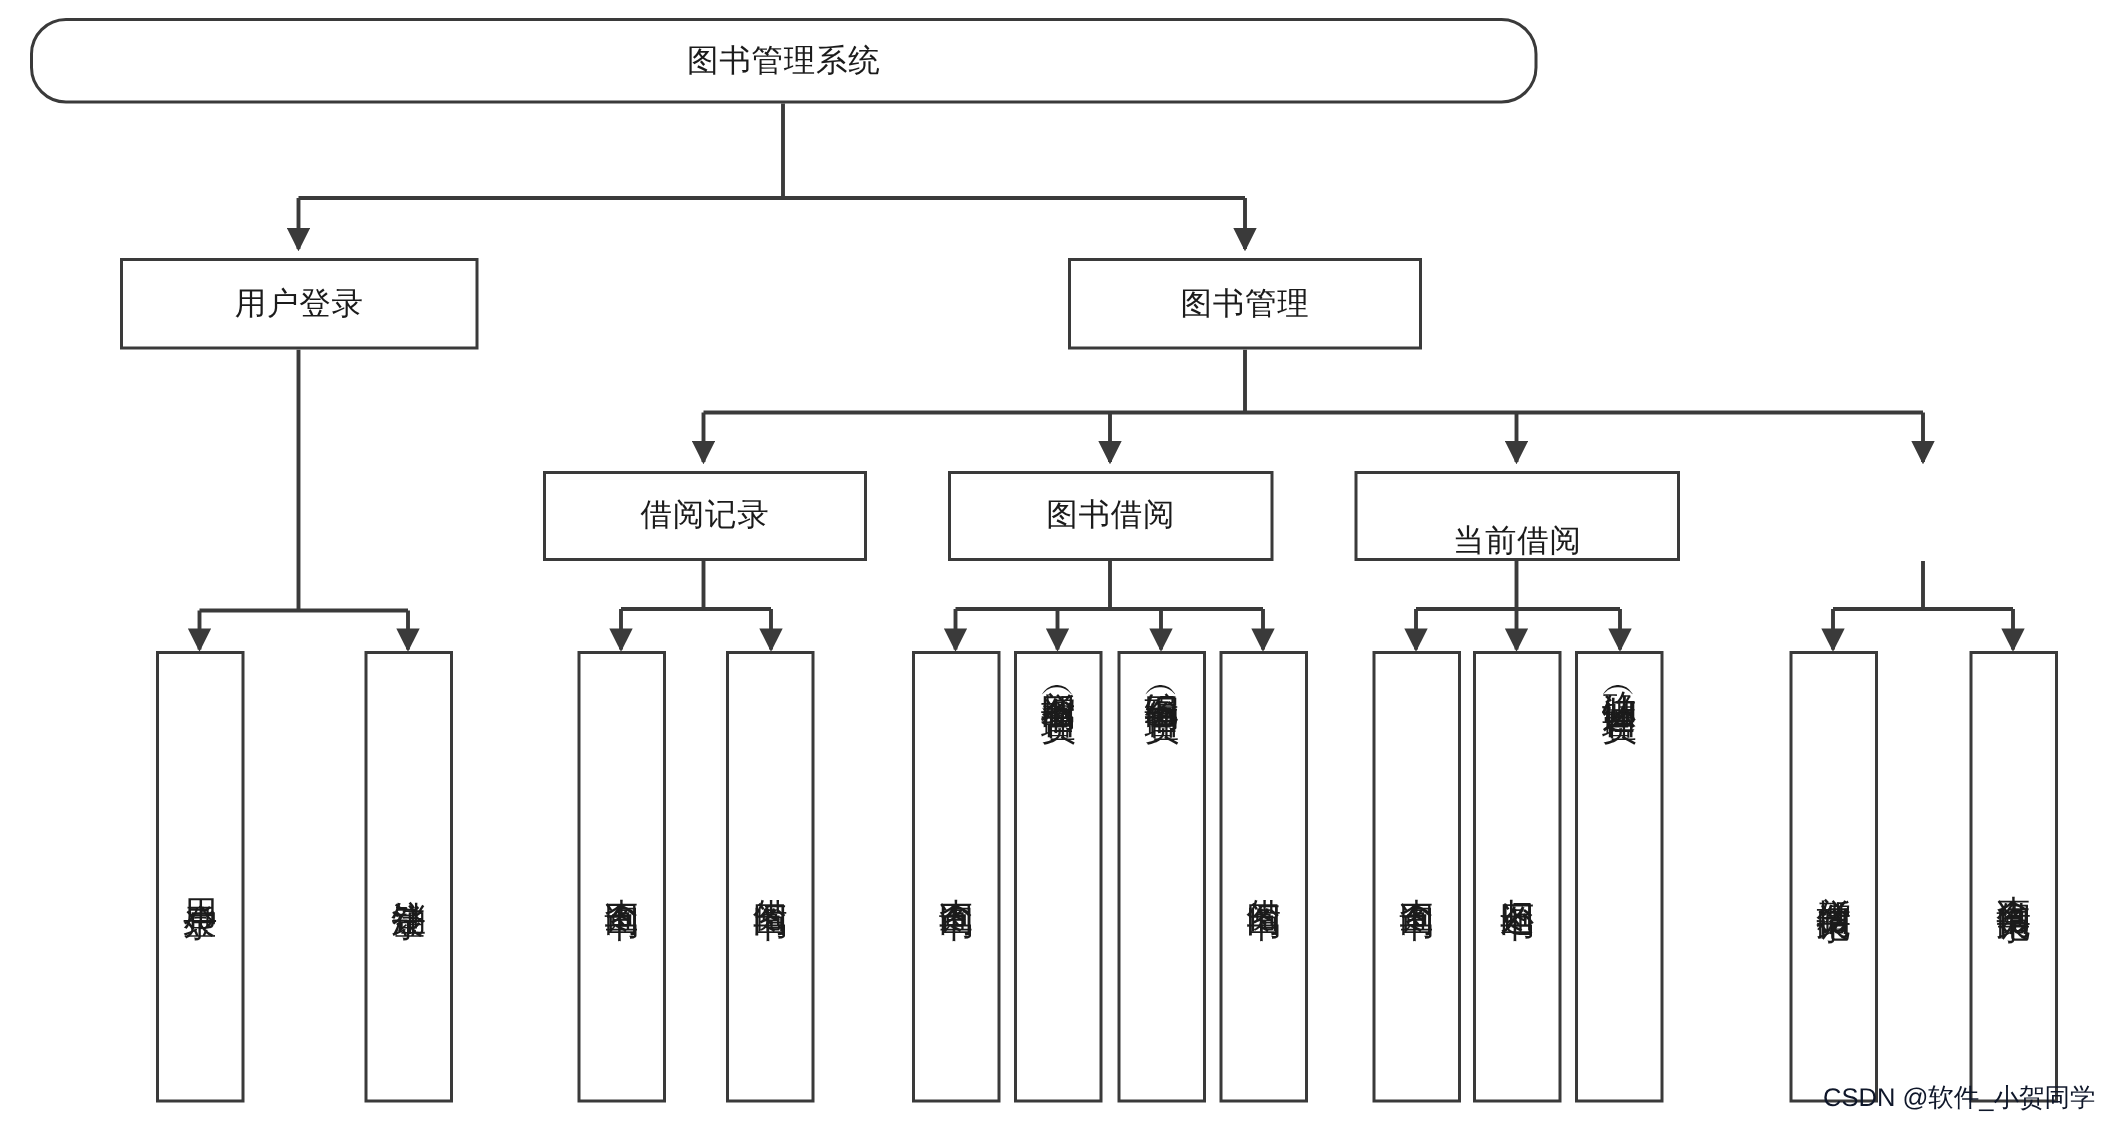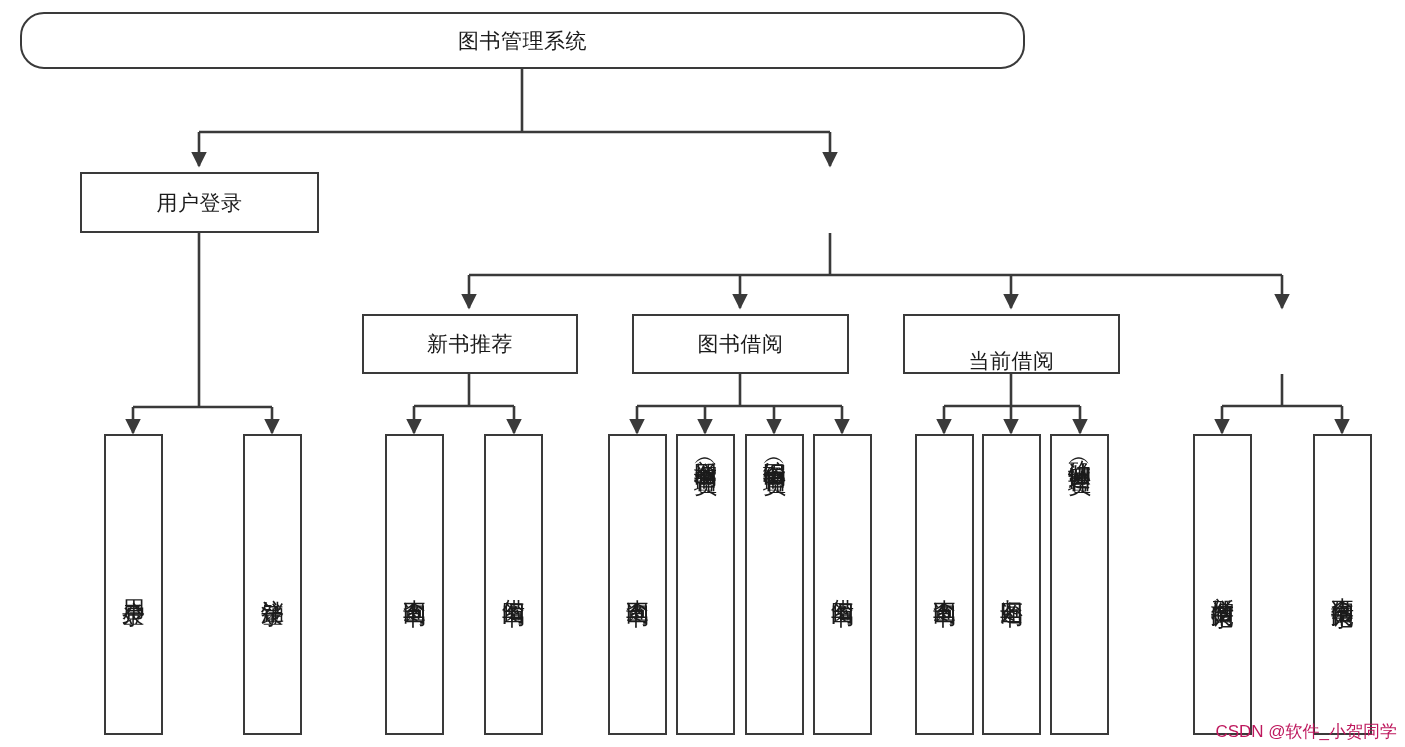--- a/index.html
+++ b/index.html
@@ -60,21 +60,21 @@
   }
   .node.vert.center {
     align-items: center;
     padding-top: 0;
   }
   .watermark {
     position: absolute;
     right: 8px;
     bottom: 4px;
     font-size: 17px;
-    color: #be185d;
+    color: #0f172a;
     z-index: 5;
     white-space: pre;
   }
 </style>
 </head>
 <body>
 
 <div id="canvas">
 
   <svg class="edges" viewBox="0 0 1405 747" xmlns="http://www.w3.org/2000/svg">
@@ -128,23 +128,26 @@
     </g>
   </svg>
 
   <div class="node horiz" style="left:20px; top:12px; width:1005px; height:57px;border-radius:24px;">
     <span class="label">图书管理系统</span>
   </div>
 
   <div class="node horiz" style="left:80px; top:172px; width:239px; height:61px;">
     <span class="label">用户登录</span>
   </div>
+  <div class="node horiz" style="left:712px; top:172px; width:236px; height:61px;">
+    <span class="label">图书管理</span>
+  </div>
 
   <div class="node horiz" style="left:362px; top:314px; width:216px; height:60px;">
-    <span class="label">新书推荐</span>
+    <span class="label">借阅记录</span>
   </div>
   <div class="node horiz" style="left:632px; top:314px; width:217px; height:60px;">
     <span class="label">图书借阅</span>
   </div>
   <div class="node horiz" style="left:903px; top:314px; width:217px; height:60px;align-items:flex-end;">
     <span class="label">当前借阅</span>
   </div>
 
   <div class="node vert center" style="left:104px; top:434px; width:59px; height:301px;">
     <span class="label">用户登录</span>

